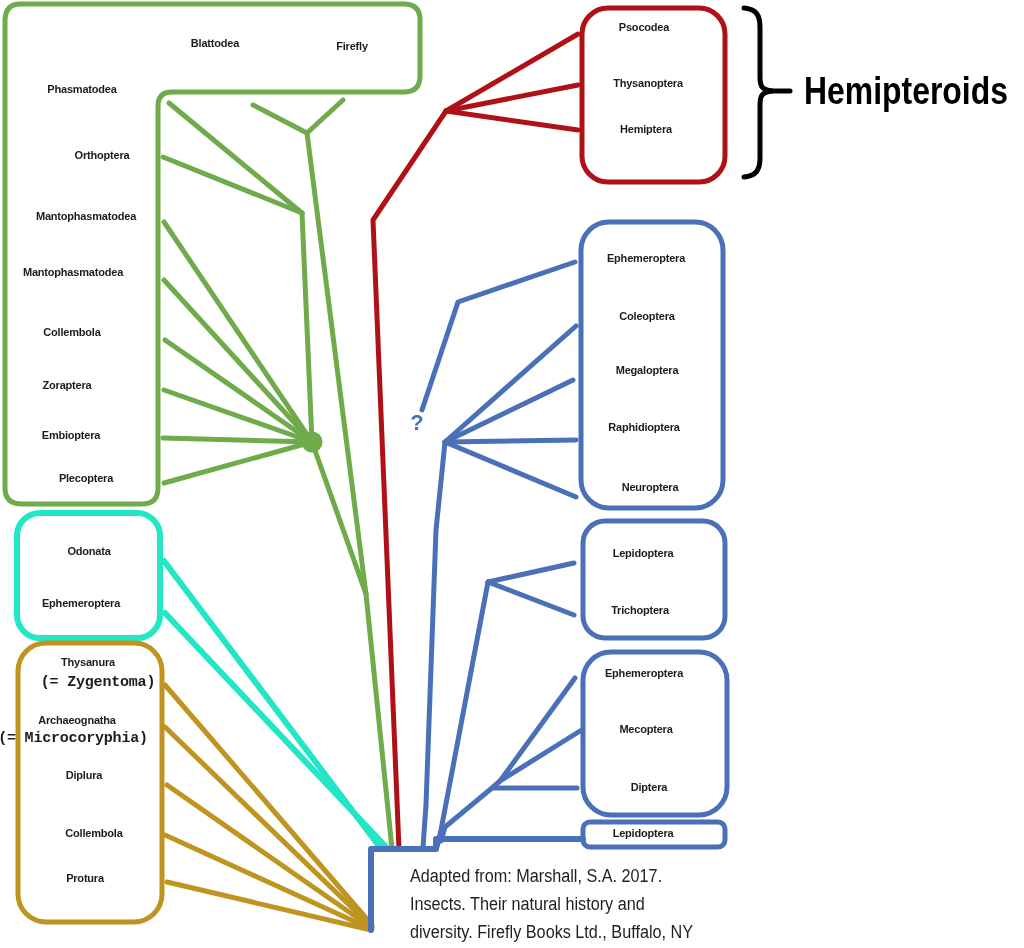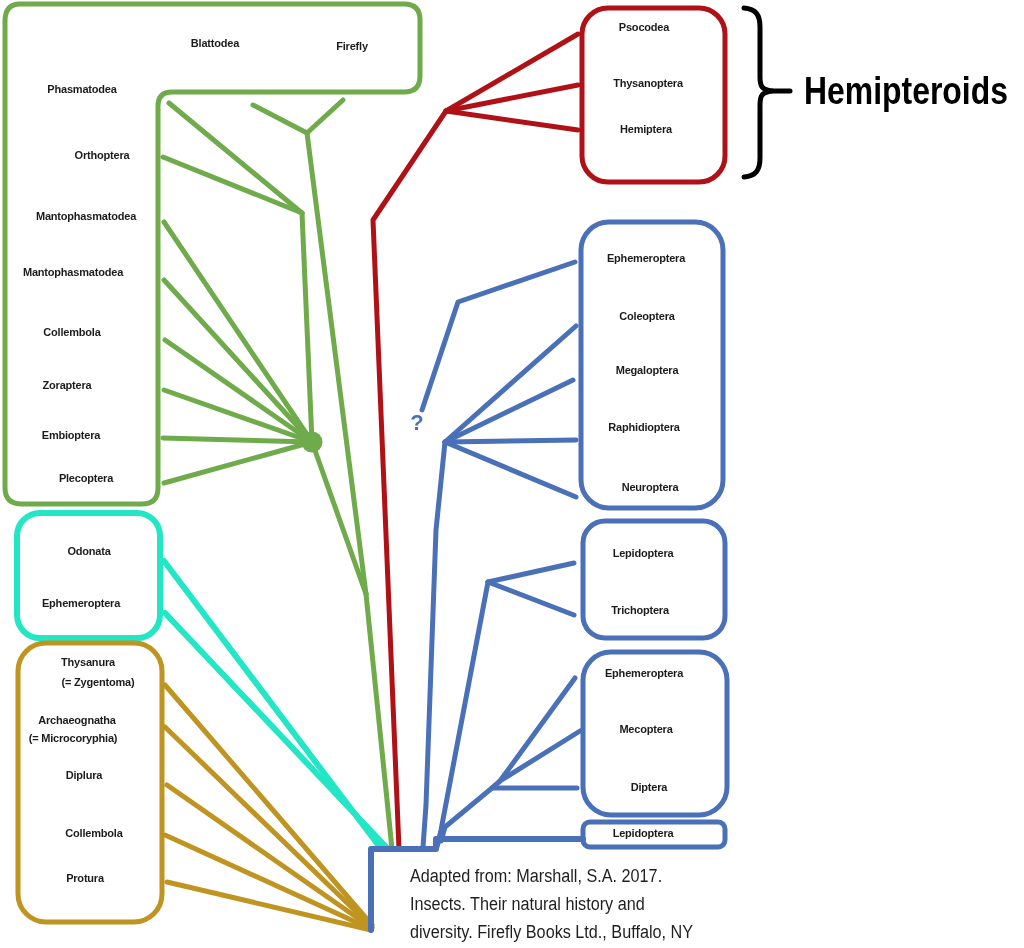--- a/index.html
+++ b/index.html
@@ -14,21 +14,21 @@
   .taxon{
     position:absolute;
     transform:translate(-50%,-50%);
     font-weight:bold;
     font-size:11px;
     letter-spacing:-0.2px;
     color:var(--text);
     white-space:nowrap;
     line-height:1;
   }
-  .taxon.small{font-size:11px;}
+  .taxon.small{font-size:15px;font-family:Liberation Mono, monospace;}
   .bracket-label{
     position:absolute;
     transform:translateY(-50%) scaleX(0.84);
     transform-origin:left center;
     font-weight:bold;
     font-size:38px;
     color:#000000;
     white-space:nowrap;
     line-height:1;
   }

